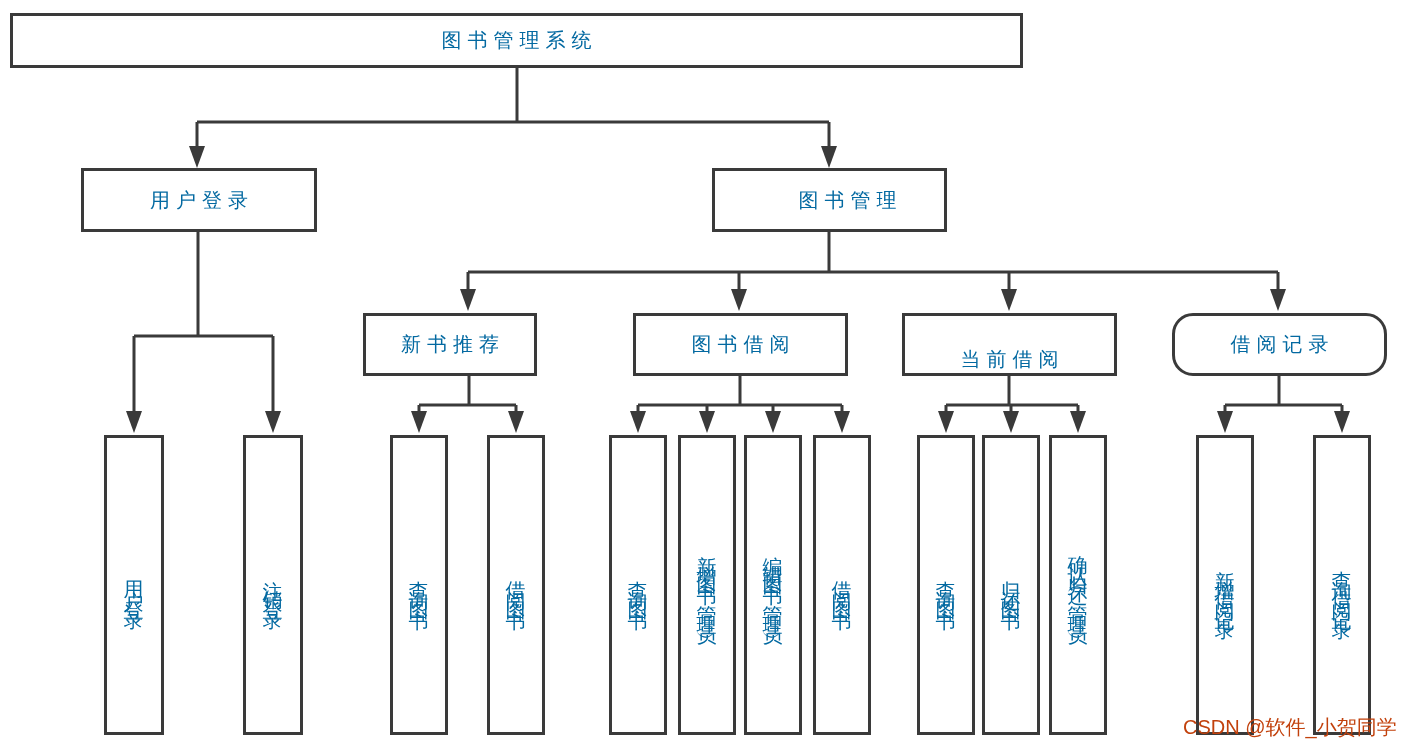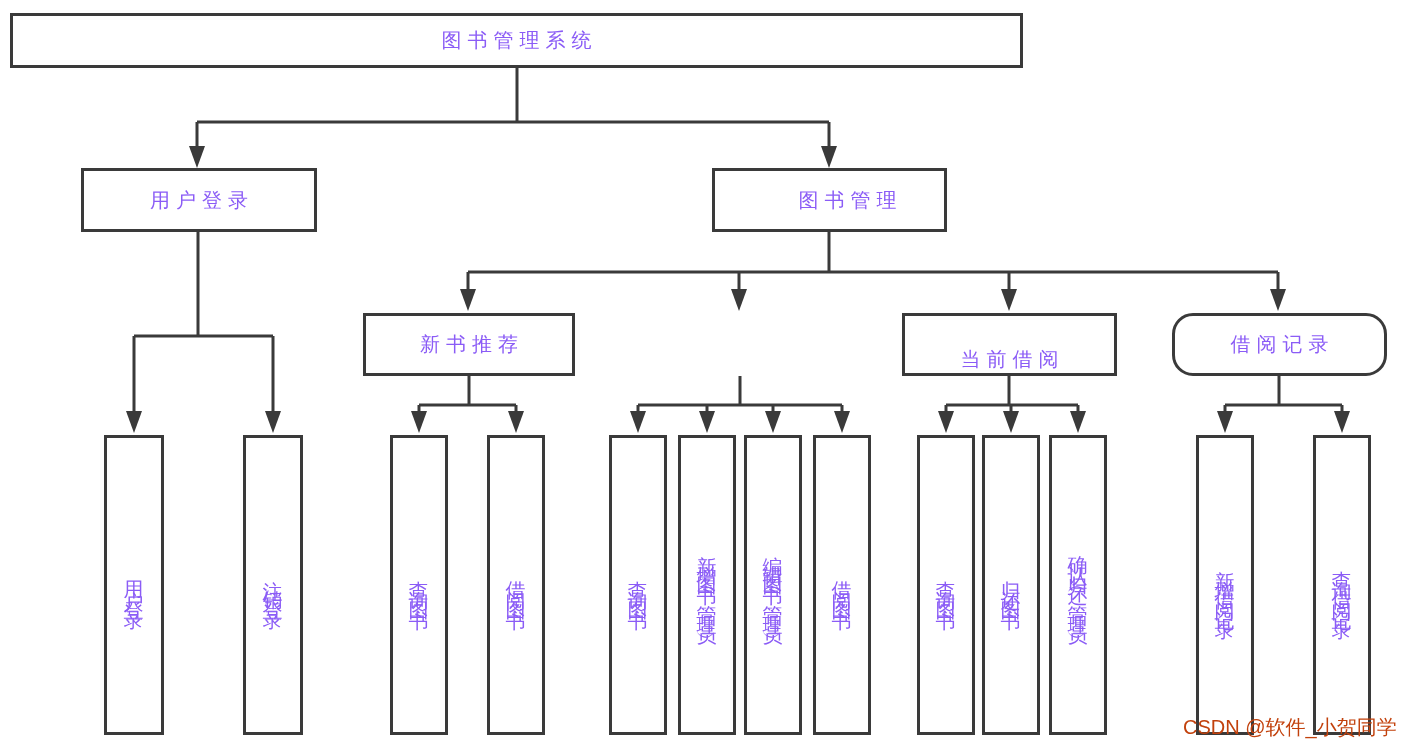--- a/index.html
+++ b/index.html
@@ -11,21 +11,21 @@
     overflow:hidden;
   }
   .node{
     position:absolute;
     box-sizing:border-box;
     border:3px solid #3a3a3a;
     background:#ffffff;
     display:flex;
     align-items:center;
     justify-content:center;
-    color:#8b5cf6;
+    color:#0369a1;
     font-size:20px;
   }
   .hlabel{letter-spacing:6px;text-indent:6px;white-space:nowrap;}
   .leaf .vtext{
     writing-mode:vertical-rl;
     text-orientation:mixed;
     letter-spacing:10px;
     white-space:nowrap;
     line-height:1;
   }
@@ -85,22 +85,25 @@
     <span class="hlabel">图书管理系统</span>
   </div>
 
   <div class="node" style="left:81px;top:168px;width:236px;height:64px;">
     <span class="hlabel">用户登录</span>
   </div>
   <div class="node" style="left:712px;top:168px;width:235px;height:64px;padding-left:36px;">
     <span class="hlabel">图书管理</span>
   </div>
 
-  <div class="node" style="left:363px;top:313px;width:212px;height:63px;">
+  <div class="node" style="left:363px;top:313px;width:174px;height:63px;">
     <span class="hlabel">新书推荐</span>
+  </div>
+  <div class="node" style="left:633px;top:313px;width:215px;height:63px;">
+    <span class="hlabel">图书借阅</span>
   </div>
   <div class="node" style="left:902px;top:313px;width:215px;height:63px;align-items:flex-end;">
     <span class="hlabel">当前借阅</span>
   </div>
   <div class="node" style="left:1172px;top:313px;width:215px;height:63px;border-radius:21px;">
     <span class="hlabel">借阅记录</span>
   </div>
 
   <div class="node leaf" style="left:104px;top:435px;width:60px;height:300px;">
     <span class="vtext">用户登录</span>

